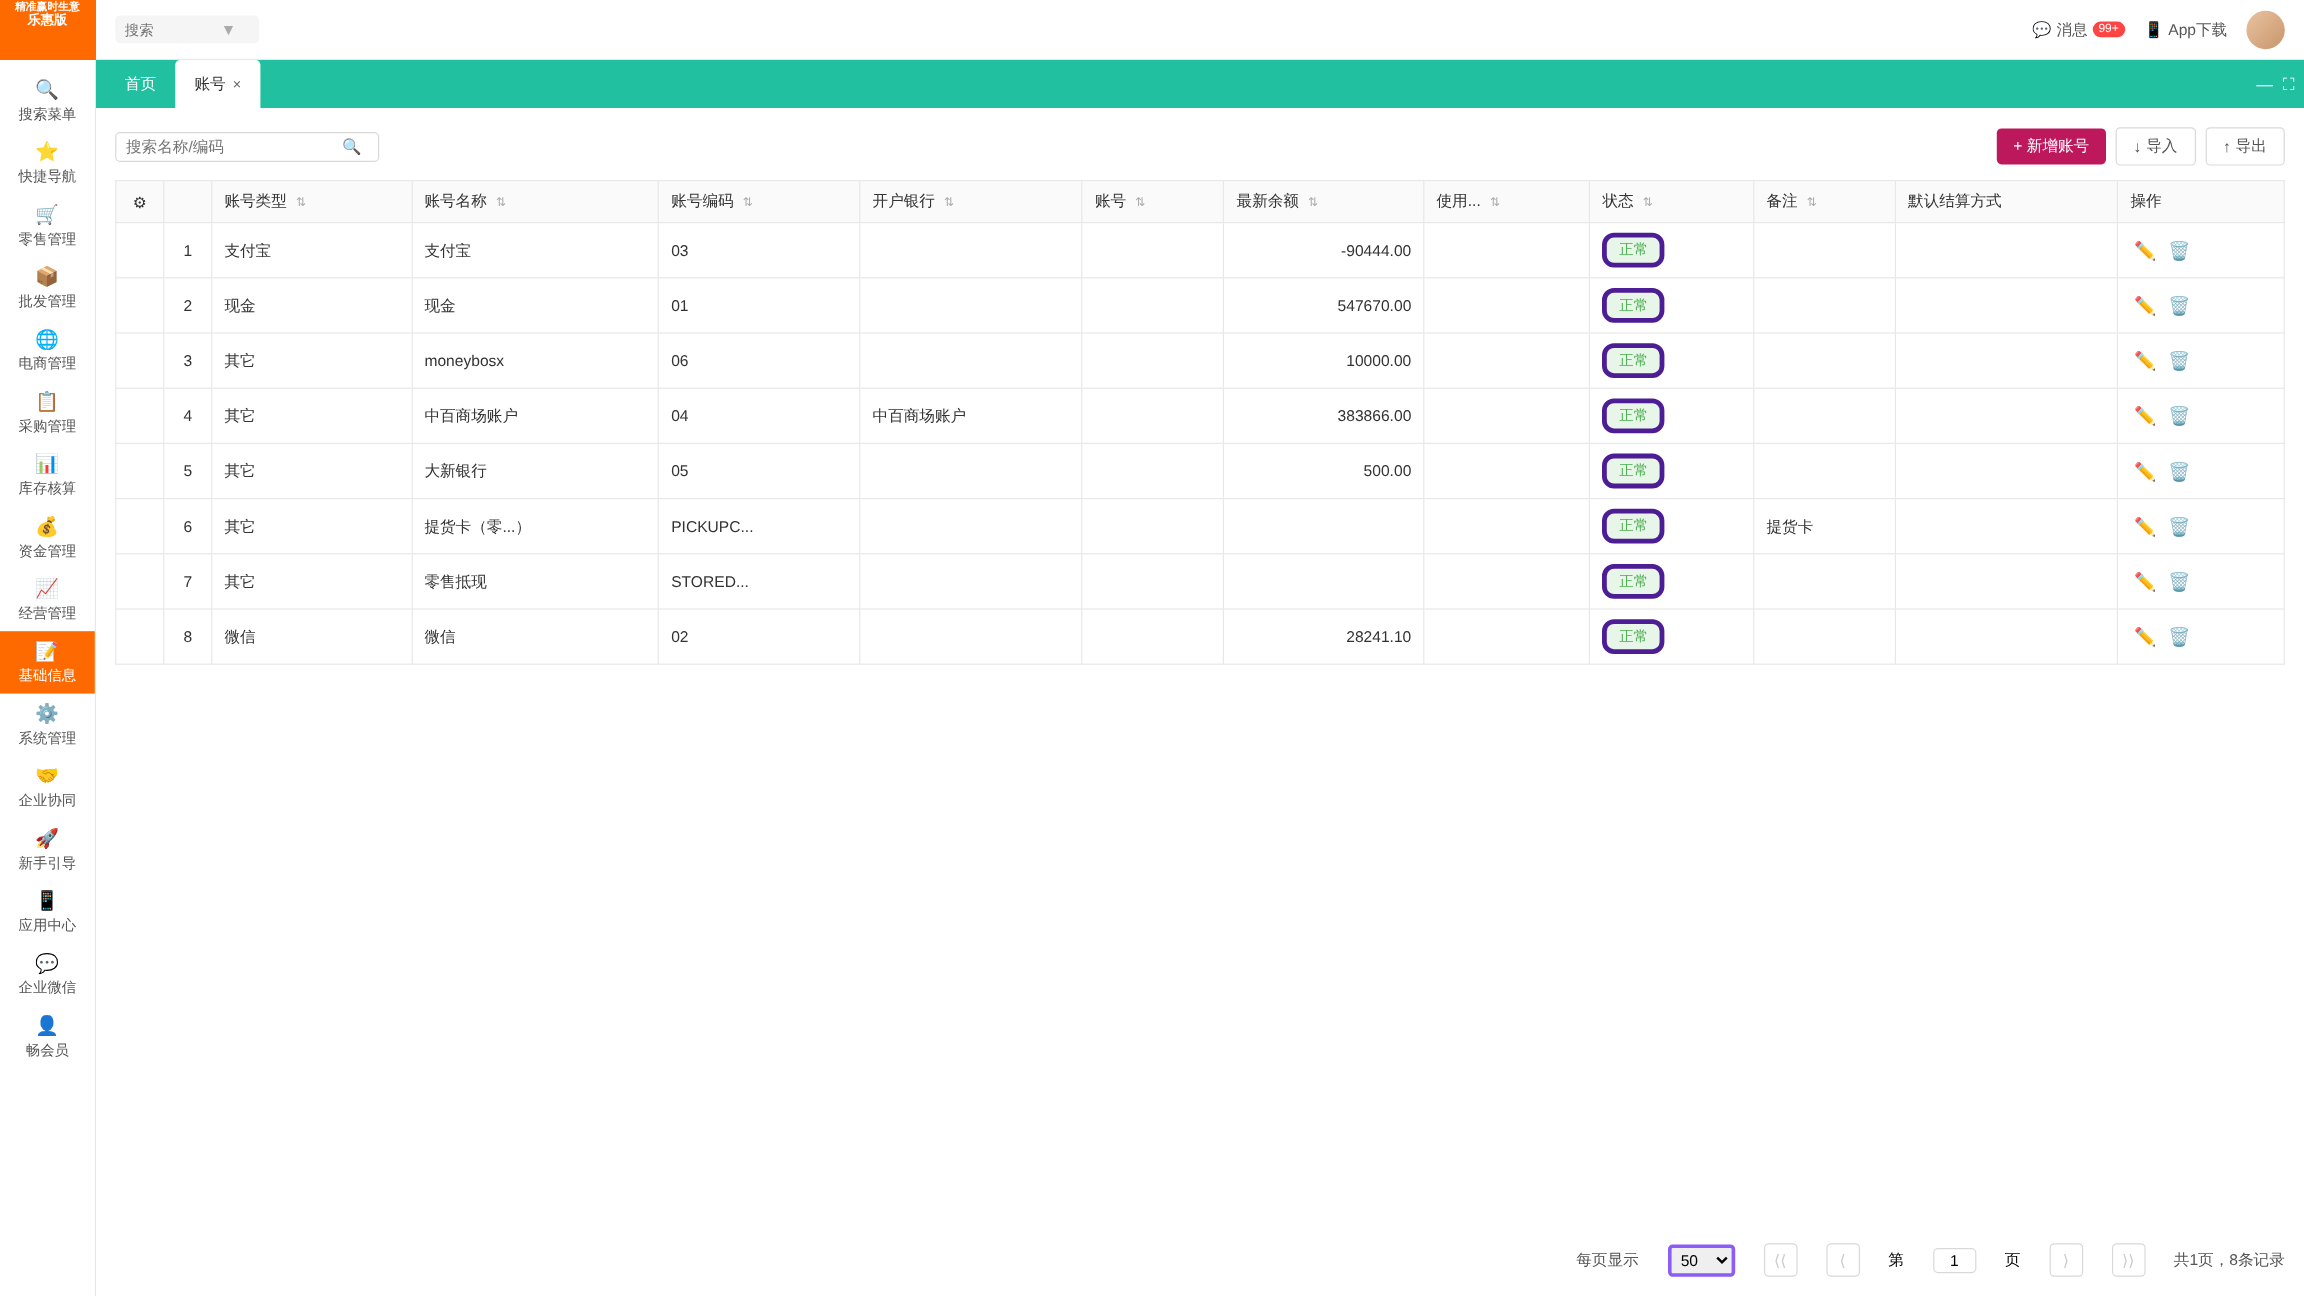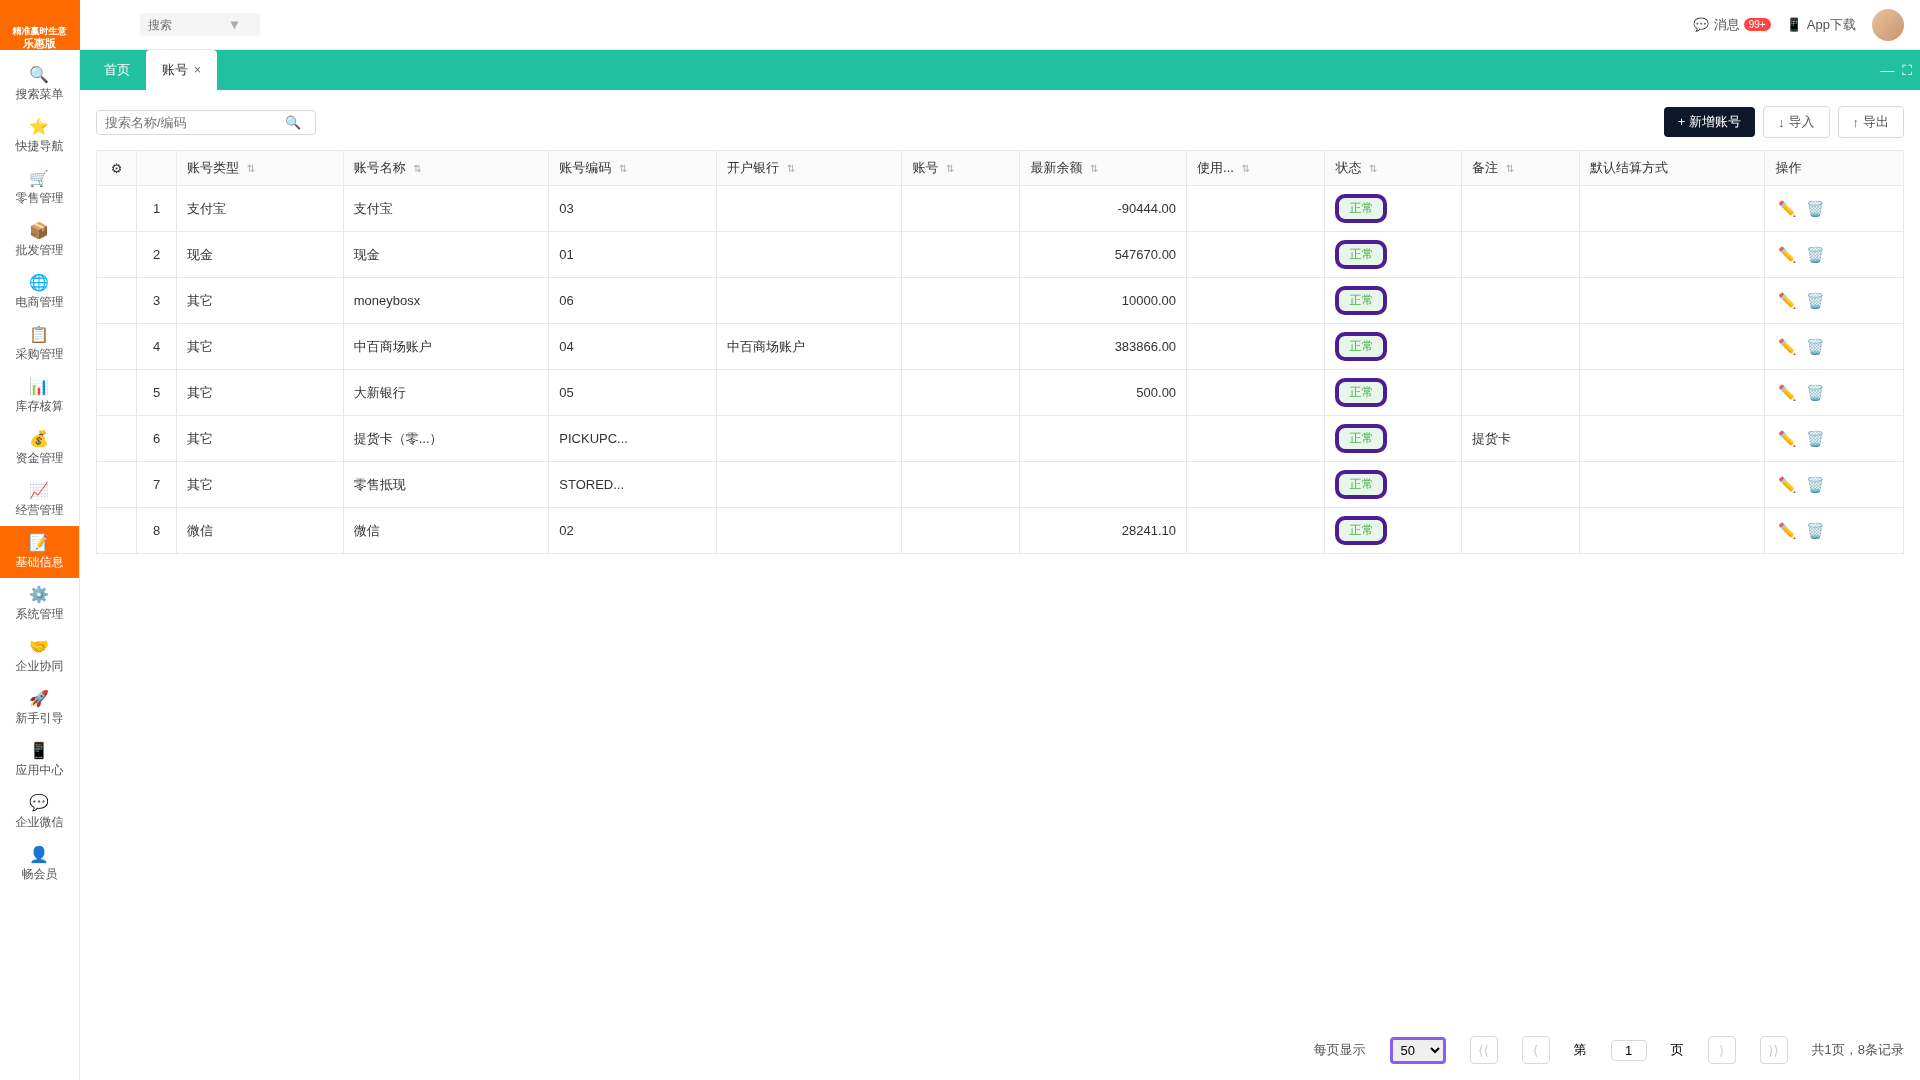--- a/index.html
+++ b/index.html
@@ -13,21 +13,21 @@
       flex-direction: column;
       align-items: center;
       border-right: 1px solid #e8e8e8;
       flex-shrink: 0;
     }
     .sidebar-logo {
       width: 80px;
       height: 50px;
       background: #ff6a00;
       display: flex;
-      align-items: flex-end;
+      align-items: flex-start;
       justify-content: center;
       color: #fff;
       font-size: 11px;
       font-weight: bold;
     }
     .sidebar-logo-inner {
       text-align: center;
       line-height: 1.2;
     }
     .sidebar-menu-top {
@@ -71,21 +71,20 @@
       display: flex;
       align-items: center;
       padding: 0 16px;
       border-bottom: 1px solid #e8e8e8;
       justify-content: space-between;
     }
     .top-header-left {
       display: flex;
       align-items: center;
       gap: 12px;
-      margin-left: 44px;
     }
     .top-search {
       display: flex;
       align-items: center;
       background: #f5f5f5;
       border-radius: 4px;
       padding: 4px 8px;
       width: 120px;
     }
     .top-search input {
@@ -199,21 +198,21 @@
       width: 180px;
     }
     .search-icon { color: #aaa; cursor: pointer; }
 
     .toolbar-right {
       display: flex;
       gap: 8px;
       align-items: center;
     }
     .btn-primary {
-      background: #0f172a;
+      background: #be185d;
       color: #fff;
       border: none;
       border-radius: 4px;
       padding: 6px 14px;
       cursor: pointer;
       font-size: 13px;
       display: flex;
       align-items: center;
       gap: 4px;
     }

